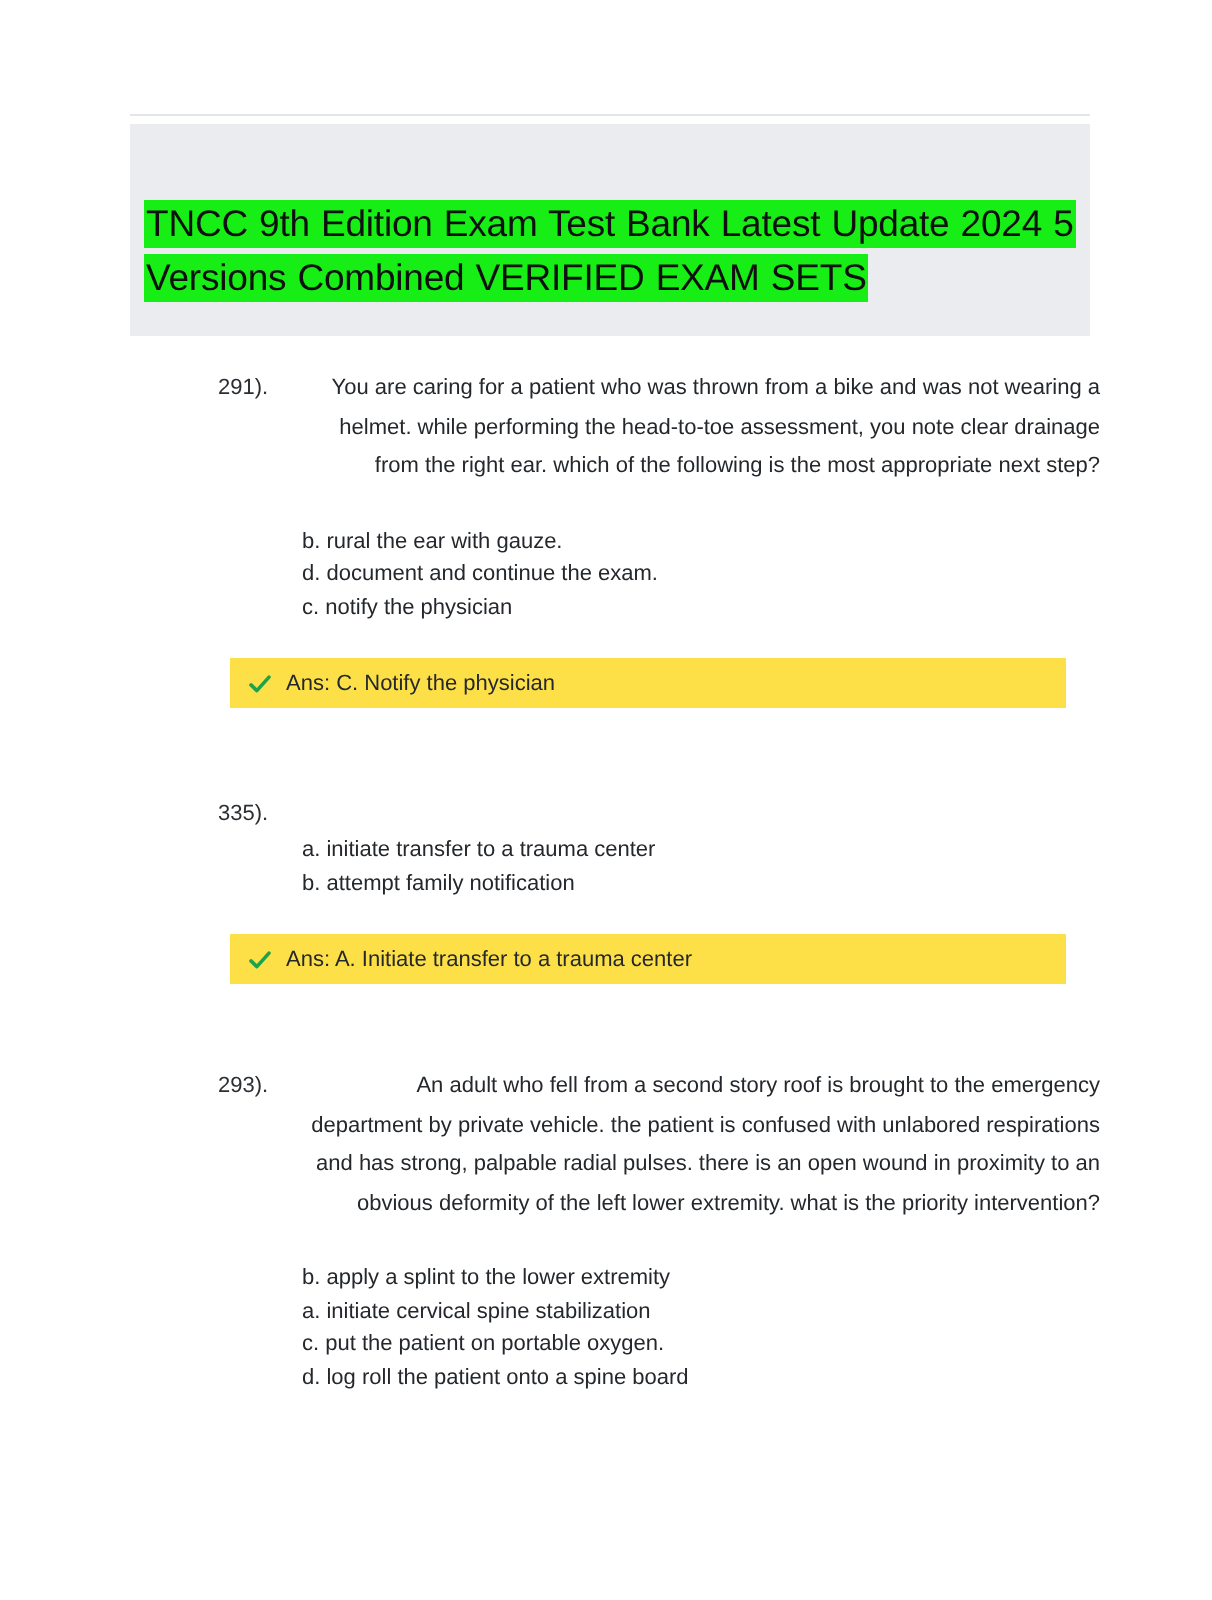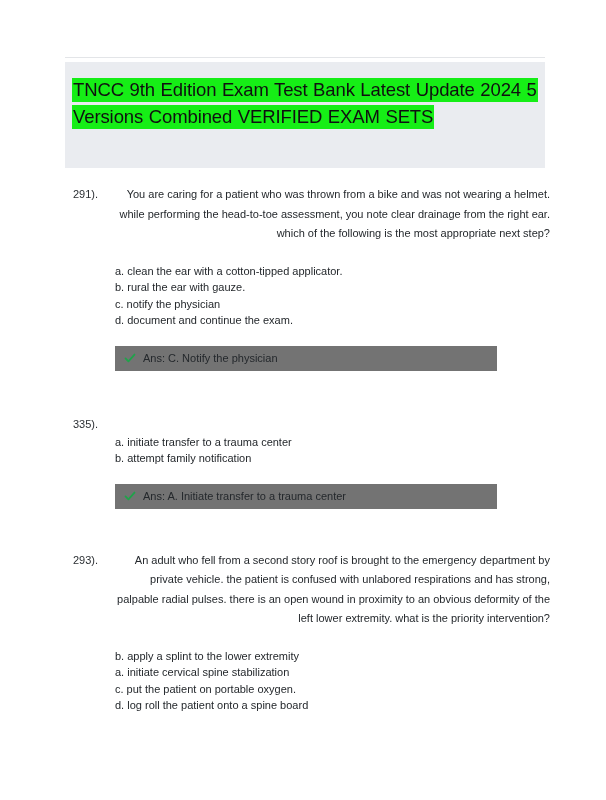--- a/index.html
+++ b/index.html
@@ -40,21 +40,21 @@
     left: 65px;
     top: 62px;
     width: 480px;
     height: 106px;
     background: #eaecf0;
   }
 
   .title-wrap {
     position: absolute;
     left: 72px;
-    top: 76px;
+    top: 98px;
     width: 470px;
   }
 
   .doc-title {
     margin: 0;
     font-size: 18.5px;
     line-height: 27px;
     font-weight: 400;
     color: #101010;
     letter-spacing: -0.1px;
@@ -75,20 +75,21 @@
   }
 
   .qblock {
     position: relative;
     margin-bottom: 0;
   }
 
   .qrow {
     display: flex;
     align-items: flex-start;
+    padding-left: 36px;
   }
 
   .qnum {
     width: 42px;
     margin-left: 73px;
     flex: 0 0 auto;
     font-size: 11px;
     line-height: 19.5px;
     color: #2b2f33;
     text-align: left;
@@ -116,23 +117,23 @@
   .options li {
     font-size: 11px;
     line-height: 16.5px;
     color: #24282c;
   }
 
   .ansbar {
     position: relative;
     margin-left: 115px;
     margin-top: 17px;
-    width: 382px;
+    width: 418px;
     height: 25px;
-    background: #737373;
+    background: #fde047;
     display: flex;
     align-items: center;
   }
   .ansbar .check {
     flex: 0 0 auto;
     margin-left: 9px;
     margin-right: 7px;
     width: 12px;
     height: 12px;
     display: block;
@@ -184,24 +185,23 @@
   </div>
 
   <div class="content">
 
     <div class="qblock">
       <div class="qrow">
         <div class="qnum">291).</div>
         <div class="qbody">
           <p class="stem">You are caring for a patient who was thrown from a bike and was not wearing a helmet. while performing the head-to-toe assessment, you note clear drainage from the right ear. which of the following is the most appropriate next step?</p>
           <ul class="options">
-            <li>a. clean the ear with a cotton-tipped applicator.</li>
             <li>b. rural the ear with gauze.</li>
+            <li>d. document and continue the exam.</li>
             <li>c. notify the physician</li>
-            <li>d. document and continue the exam.</li>
           </ul>
         </div>
       </div>
       <div class="ansbar">
         <svg class="check" viewBox="0 0 16 16">
             <path d="M2 8.6 L5.9 12.4 L14 3.4" fill="none" stroke="#1fa34a" stroke-width="2.4" stroke-linecap="round" stroke-linejoin="round"></path>
           </svg>
         <span class="anstext">Ans: C. Notify the physician</span>
       </div>
     </div>

